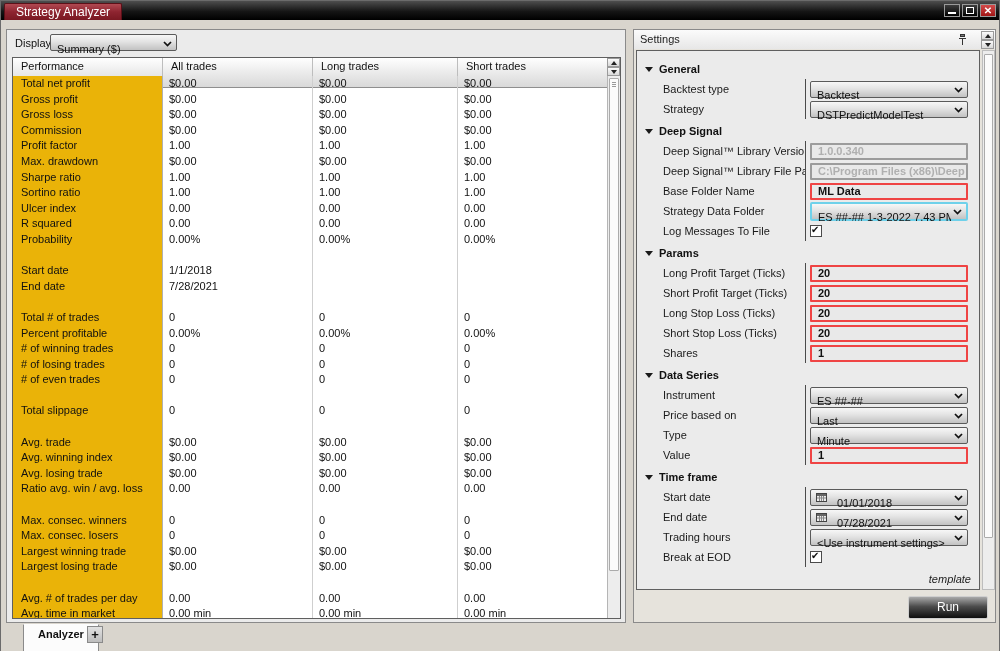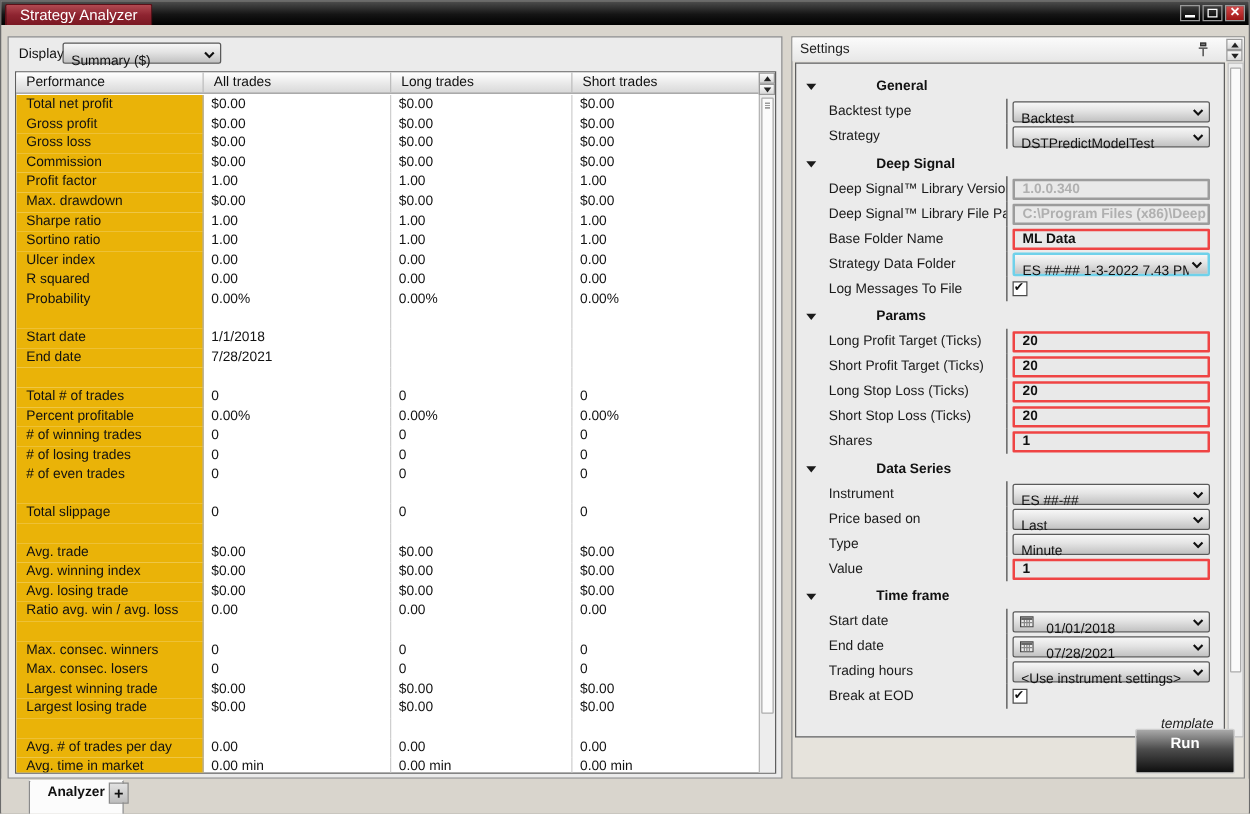--- a/index.html
+++ b/index.html
@@ -36,21 +36,21 @@
   .dropdown.focused { border:2px solid #6fd1ea; height:19px; }
   .tinput { display:flex; height:17px; background:#e9e9e9;
     border:2px solid #ef4444; border-radius:1px;font-weight:bold; }
   .tinput span { padding-left:6px; white-space:nowrap; overflow:hidden; }
   .tinput.disabled { border-color:#9c9c9c; color:#b0b0b0; }
   .checkbox { width:12px; height:12px; background:#fff; border:1px solid #4a4a4a; position:relative; }
   .checkbox .check { position:absolute; left:0px; top:-2px; font-size:10px; color:#111; }
 
   
   .grid { position:absolute; left:5px; top:27px; right:4px; bottom:3px; background:#fff; border:1px solid#5f5f5f; }
-  .ghead { position:absolute; left:0; right:13px; top:0; height:17px; display:flex;
+  .ghead { position:absolute; left:0; right:13px; top:0; height:30px; display:flex;
     background:linear-gradient(#ffffff,#e9e9e9 55%,#d9d9d9); border-bottom:1px solid #8f8f8f; }
   .hcell { line-height:16px; padding-left:8px; border-right:1px solid #bdbdbd; white-space:nowrap; overflow:hidden; }
   .hcell:last-child { border-right:none; }
   .w0 { width:150px; } .w1 { width:150px; } .w2 { width:145px; } .w3 { flex:1; }
   .gbody { position:absolute; left:0; right:13px; top:18px; bottom:0; overflow:hidden; }
   .trow { display:flex; height:15.6px; }
   .cell-perf { width:150px; background:#eab308; border-right:1px solid #b0b0b0;
     padding-left:8px; line-height:15.6px; white-space:nowrap; overflow:hidden; }
   .cell { padding-left:6px; line-height:15.6px; border-right:1px solid #cfcfcf; white-space:nowrap; overflow:hidden; }
   .trow .cell:nth-child(2) { width:150px; } .trow .cell:nth-child(3) { width:145px; }
@@ -73,33 +73,33 @@
     background:linear-gradient(#fbfbfb,#e7e7e7); }
   .s-title { position:absolute; left:6px; top:3px; color:#222; }
   .pin { position:absolute; right:28px; top:3px; width:9px; height:13px; }
   .pin .pin-head { position:absolute; left:2px; top:1px; width:5px; height:3px; border:1px solid #333; background:#777; }
   .pin .pin-bar { position:absolute; left:1px; top:5px; width:7px; height:1px; background:#333; }
   .pin .pin-stem { position:absolute; left:4px; top:6px; width:1px; height:6px; background:#333; }
   .s-spin { position:absolute; right:1px; top:1px; }
   .s-content { position:absolute; left:2px; top:20px; width:344px; height:540px;
     background:#ebebeb; border:1px solid #5f5f5f; padding:6px 6px 0 6px; overflow:hidden; }
   .s-scroll { position:absolute; left:348px; top:20px; width:13px; height:540px; background:#ededed; border:1px solid #bdbdbd; }
-  .sec-header { display:flex; align-items:center; height:20px; margin-top:2px; font-weight:bold;gap:42px; }
+  .sec-header { display:flex; align-items:center; height:20px; margin-top:2px; font-weight:bold; }
   .tri { width:0; height:0; border-left:4px solid transparent; border-right:4px solid transparent;
     border-top:5px solid #1a1a1a; margin:0 6px 0 2px; }
   .frow { display:flex; align-items:center; height:20px; }
   .flabel { flex:1; padding-left:20px; white-space:nowrap; overflow:hidden; color:#1a1a1a; }
   .cwrap { width:168px; height:20px; border-left:1px solid #4a4a4a; display:flex; align-items:center; padding-left:4px; }
   .cwrap > div { width:158px; }
   .cwrap .checkbox { width:12px; }
   .cal { line-height:0; margin:0 4px 0 5px; }
   .template-label { position:absolute; right:8px; bottom:4px; font-style:italic; color:#222; }
-  .run-button { position:absolute; right:7px; bottom:3px; width:80px; height:36px;
+  .run-button { position:absolute; right:7px; bottom:3px; width:80px; height:23px;
     background:linear-gradient(#a9a9a9,#4d4d4d 45%,#0e0e0e); border:1px solid #cfcfcf; border-radius:2px;
-    color:#fff; font-size:12px; text-align:center; line-height:21px;font-weight:bold; }
+    color:#fff; font-size:12px; text-align:center; line-height:21px; }
 
   
   .tabbar { position:absolute; left:0; top:622px; width:100%; height:29px; background:#d9d5cd; }
   .tab-active { position:absolute; left:22px; top:1px; height:37px; padding:0 14px;
     background:#fcfcfc; border:1px solid #8a8a8a; border-top:1px solid #fcfcfc;
     font-weight:bold; line-height:19px; }
   .tab-add { position:absolute; left:86px; top:3px; width:16px; height:17px;
     background:linear-gradient(#e2e2e2,#bdbdbd); border:1px solid #8a8a8a;
     font-weight:bold; font-size:13px; text-align:center; line-height:15px; }
 </style>

